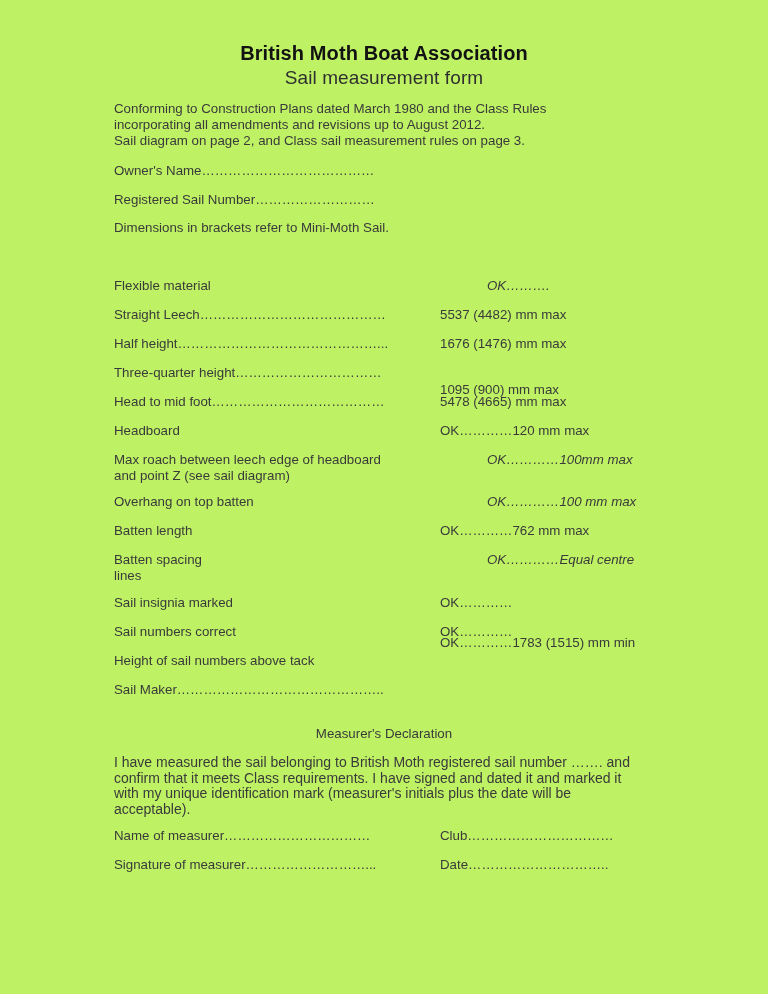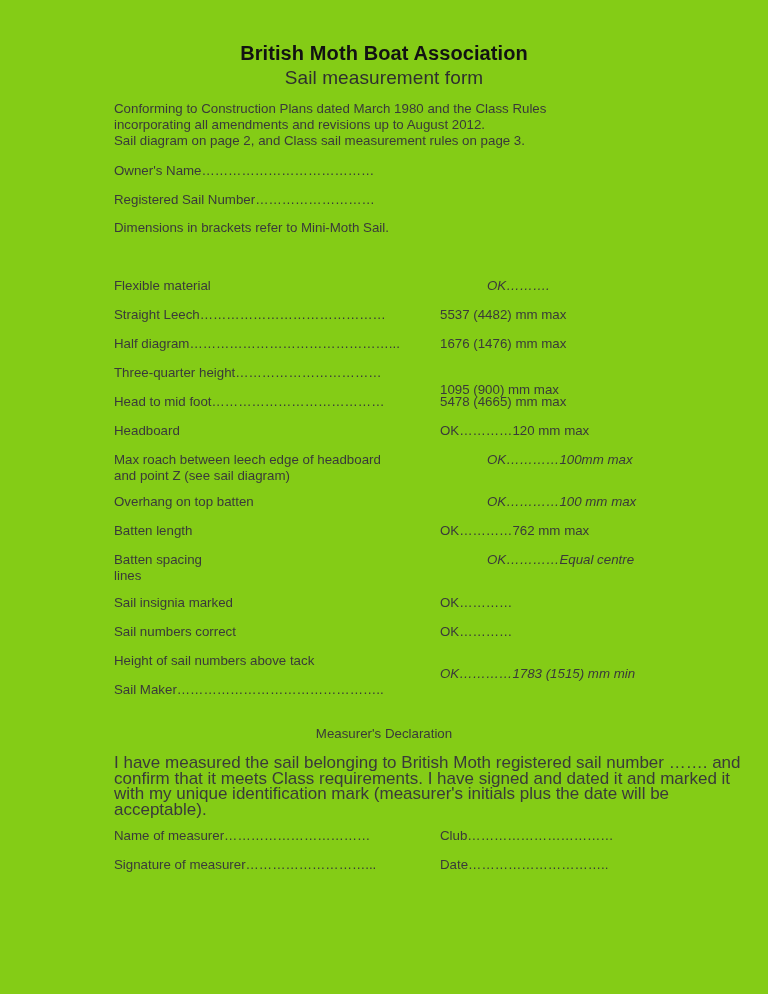--- a/index.html
+++ b/index.html
@@ -12,21 +12,21 @@
     height: 994px;
     font-family: "Liberation Sans", sans-serif;
     color: #3a3a3a;
     -webkit-font-smoothing: antialiased;
   }
 
   .page {
     position: relative;
     width: 768px;
     height: 994px;
-    background: #84cc16;
+    background: #bef264;
     overflow: hidden;
   }
 
   
   .doc-title {
     position: absolute;
     left: 0;
     right: 0;
     top: 42px;
     text-align: center;
@@ -87,21 +87,21 @@
     top: 726px;
     text-align: center;
     font-size: 13.3px;
     color: #3a3a3a;
   }
   .decl-body {
     position: absolute;
     left: 114px;
     top: 755px;
     width: 530px;
-    font-size: 17px;
+    font-size: 14px;
     line-height: 15.6px;
     color: #3a3a3a;
   }
   .decl-body div { white-space: nowrap; }
 </style>
 </head>
 <body>
 
 <div class="page">
 
@@ -113,21 +113,21 @@
     <div>incorporating all amendments and revisions up to August 2012.</div>
     <div>Sail diagram on page 2, and Class sail measurement rules on page 3.</div>
   </div>
 
   <div class="row label-col" style="top:163px;">Owner's Name…………………………………</div>
   <div class="row label-col" style="top:192px;">Registered Sail Number………………………</div>
   <div class="row label-col" style="top:220px;">Dimensions in brackets refer to Mini-Moth Sail.</div>
 
   <div class="row label-col" style="top:278px;">Flexible material</div>
   <div class="row label-col" style="top:307px;">Straight Leech……………………………………</div>
-  <div class="row label-col" style="top:336px;">Half diagram………………………………………...</div>
+  <div class="row label-col" style="top:336px;">Half height………………………………………...</div>
   <div class="row label-col" style="top:365px;">Three-quarter height……………………………</div>
   <div class="row label-col" style="top:394px;">Head to mid foot…………………………………</div>
   <div class="row label-col" style="top:423px;">Headboard</div>
   <div class="row label-col" style="top:452px;">Max roach between leech edge of headboard</div>
   <div class="sub-line" style="top:468px;">and point Z (see sail diagram)</div>
   <div class="row label-col" style="top:494px;">Overhang on top batten</div>
   <div class="row label-col" style="top:523px;">Batten length</div>
   <div class="row label-col" style="top:552px;">Batten spacing</div>
   <div class="sub-line" style="top:568px;">lines</div>
   <div class="row label-col" style="top:595px;">Sail insignia marked</div>
@@ -139,21 +139,21 @@
   <div class="row val-col" style="top:336px;">1676 (1476) mm max</div>
   <div class="row val-col" style="top:382px;">1095 (900) mm max</div>
   <div class="row val-col" style="top:394px;">5478 (4665) mm max</div>
   <div class="row val-col" style="top:423px;">OK…………120 mm max</div>
   <div class="row val-col-indent" style="top:452px;">OK…………100mm max</div>
   <div class="row val-col-indent" style="top:494px;">OK…………100 mm max</div>
   <div class="row val-col" style="top:523px;">OK…………762 mm max</div>
   <div class="row val-col-indent" style="top:552px;">OK…………Equal centre</div>
   <div class="row val-col" style="top:595px;">OK…………</div>
   <div class="row val-col" style="top:624px;">OK…………</div>
-  <div class="row val-col" style="top:666px;font-style:italic;">OK…………1783 (1515) mm min</div>
+  <div class="row val-col" style="top:635px;">OK…………1783 (1515) mm min</div>
 
   <div class="row label-col" style="top:682px;">Sail Maker………………………………………..</div>
 
   <div class="decl-heading">Measurer's Declaration</div>
   <div class="decl-body">
     <div>I have measured the sail belonging to British Moth registered sail number ……. and</div>
     <div>confirm that it meets Class requirements. I have signed and dated it and marked it</div>
     <div>with my unique identification mark (measurer's initials plus the date will be</div>
     <div>acceptable).</div>
   </div>

